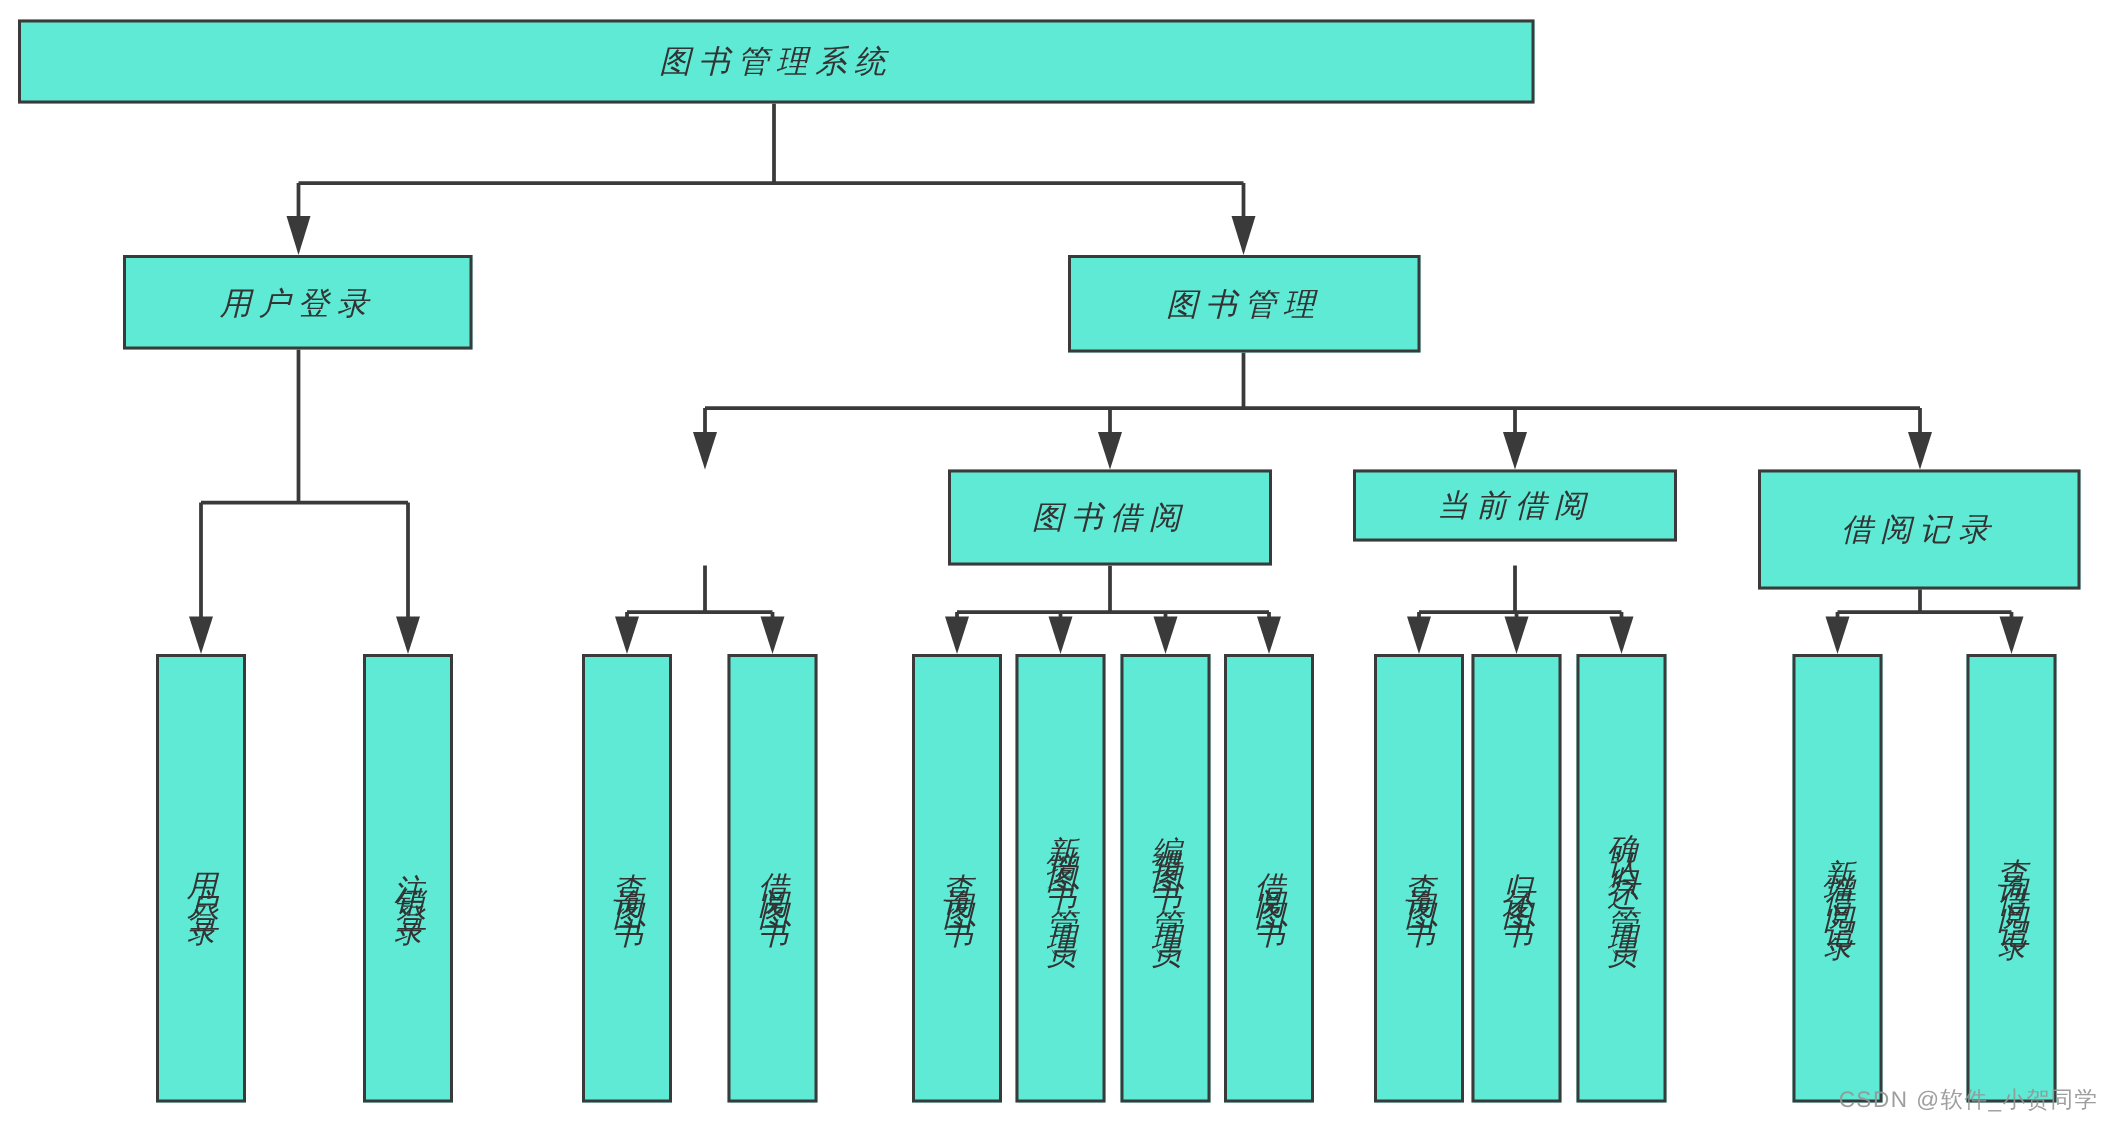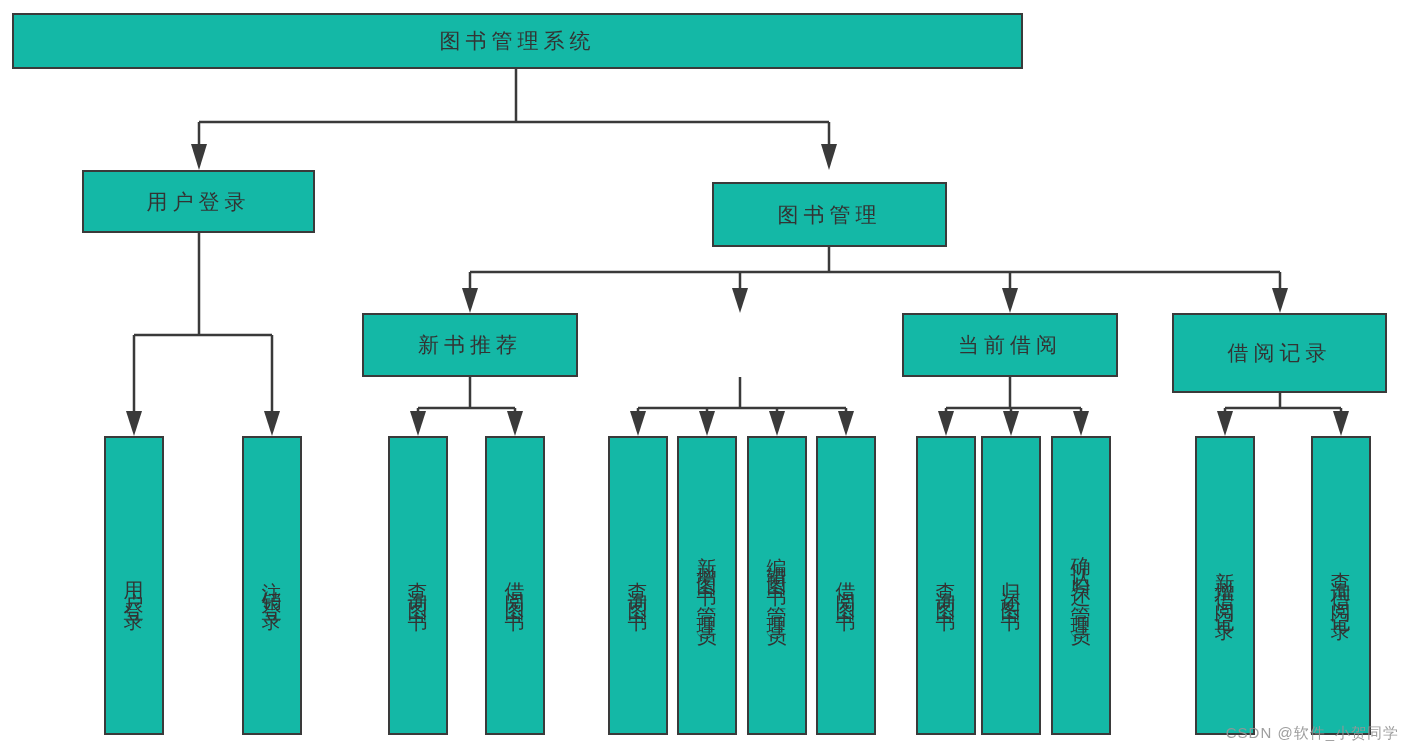--- a/index.html
+++ b/index.html
@@ -12,27 +12,28 @@
     overflow: hidden;
   }
   #connector-layer {
     position: absolute;
     left: 0; top: 0;
     width: 1405px; height: 747px;
   }
   .node {
     position: absolute;
     box-sizing: border-box;
-    background: #14b8a6;
+    background: #5eead4;
     border: 2.5px solid #3a3a3a;
     color: #333333;
     display: flex;
     align-items: center;
     justify-content: center;
     z-index: 2;
+    font-style: italic;
   }
   .hbox {
     font-size: 21px;
     letter-spacing: 5px;
     white-space: nowrap;
   }
   .vbox {
     writing-mode: vertical-rl;
     text-orientation: mixed;
     font-size: 20px;
@@ -98,24 +99,24 @@
       <polygon points="1073,411 1089,411 1081,436"></polygon>
 
       <polygon points="1217,411 1233,411 1225,436"></polygon>
       <polygon points="1333,411 1349,411 1341,436"></polygon>
     </g>
   </svg>
 
   <div class="node hbox" style="left:12px; top:13px; width:1011px; height:56px;">图书管理系统</div>
 
   <div class="node hbox" style="left:82px; top:170px; width:233px; height:63px;">用户登录</div>
-  <div class="node hbox" style="left:712px; top:182px; width:235px; height:65px;">图书管理</div>
+  <div class="node hbox" style="left:712px; top:170px; width:235px; height:65px;">图书管理</div>
 
-  <div class="node hbox" style="left:362px; top:313px; width:216px; height:64px;">新书推荐</div>
-  <div class="node hbox" style="left:902px; top:313px; width:216px; height:64px;">当前借阅</div>
+  <div class="node hbox" style="left:632px; top:313px; width:216px; height:64px;">图书借阅</div>
+  <div class="node hbox" style="left:902px; top:313px; width:216px; height:48px;">当前借阅</div>
   <div class="node hbox" style="left:1172px; top:313px; width:215px; height:80px;">借阅记录</div>
 
   <div class="node vbox" style="left:104px; top:436px; width:60px; height:299px;">用户登录</div>
   <div class="node vbox" style="left:242px; top:436px; width:60px; height:299px;">注销登录</div>
 
   <div class="node vbox" style="left:388px; top:436px; width:60px; height:299px;">查询图书</div>
   <div class="node vbox" style="left:485px; top:436px; width:60px; height:299px;">借阅图书</div>
 
   <div class="node vbox" style="left:608px; top:436px; width:60px; height:299px;">查询图书</div>
   <div class="node vbox" style="left:677px; top:436px; width:60px; height:299px;">新增图书（管理员）</div>

